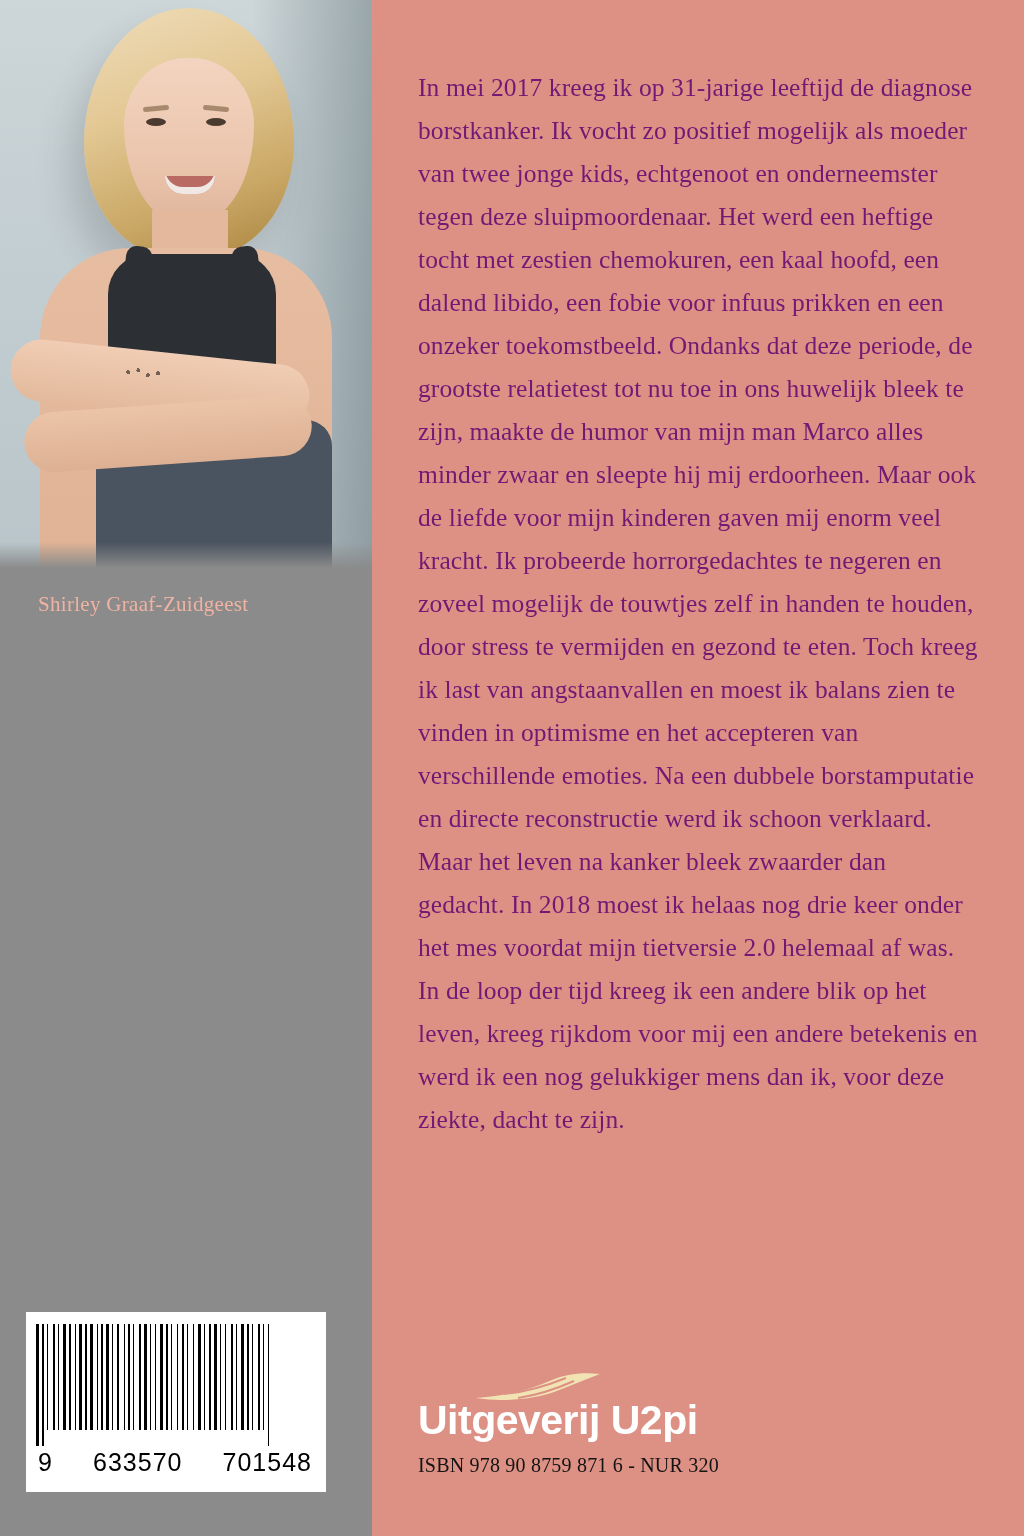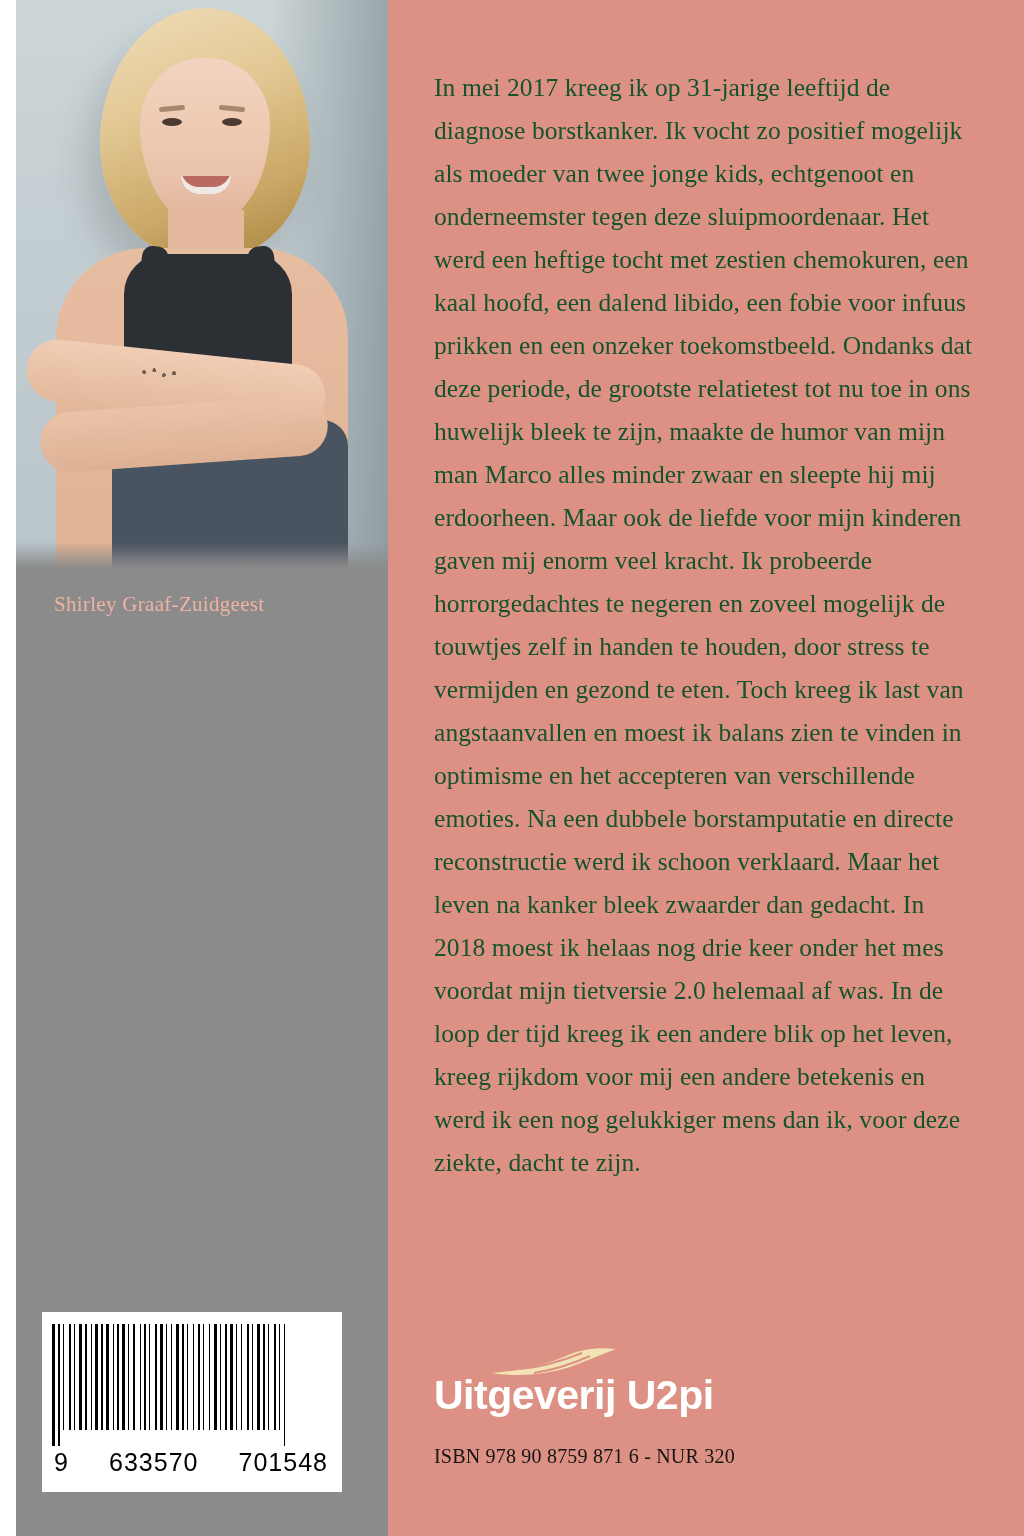--- a/index.html
+++ b/index.html
@@ -21,21 +21,20 @@
     background: #ffffff;
   }
   
   .left-panel {
     position: relative;
     width: 372px;
     height: 1536px;
     background: #8b8b8b;
     flex: 0 0 372px;
     overflow: hidden;
-    margin-left: 16px;
   }
   .photo {
     position: absolute;
     left: 0;
     top: 0;
     width: 372px;
     height: 568px;
     overflow: hidden;
     background: #c9d3d6;
   }
@@ -239,29 +238,29 @@
     flex: 1 1 auto;
     height: 1536px;
     background: #dd9184;
     box-sizing: border-box;
     padding: 66px 46px 0 46px;
   }
   .blurb {
     font-family: "Liberation Serif", serif;
     font-size: 25.5px;
     line-height: 43px;
-    color: #14532d;
+    color: #701a75;
     text-align: left;
     margin: 0;
     letter-spacing: .1px;
   }
   .publisher-block {
     position: absolute;
     left: 46px;
-    bottom: 68px;
+    bottom: 59px;
     width: 560px;
   }
   .publisher-logo {
     position: relative;
     height: 74px;
   }
   .wing {
     position: absolute;
     left: 56px;
     top: 0;
@@ -270,21 +269,21 @@
   }
   .publisher-name {
     font-family: "Liberation Sans", sans-serif;
     font-size: 41px;
     font-weight: 700;
     color: #ffffff;
     letter-spacing: -0.5px;
     line-height: 44px;
   }
   .isbn {
-    margin-top: 24px;
+    margin-top: 8px;
     font-family: "Liberation Serif", serif;
     font-size: 20px;
     color: #141414;
     letter-spacing: .2px;
   }
 </style>
 </head>
 <body>
 
 <div class="cover">

